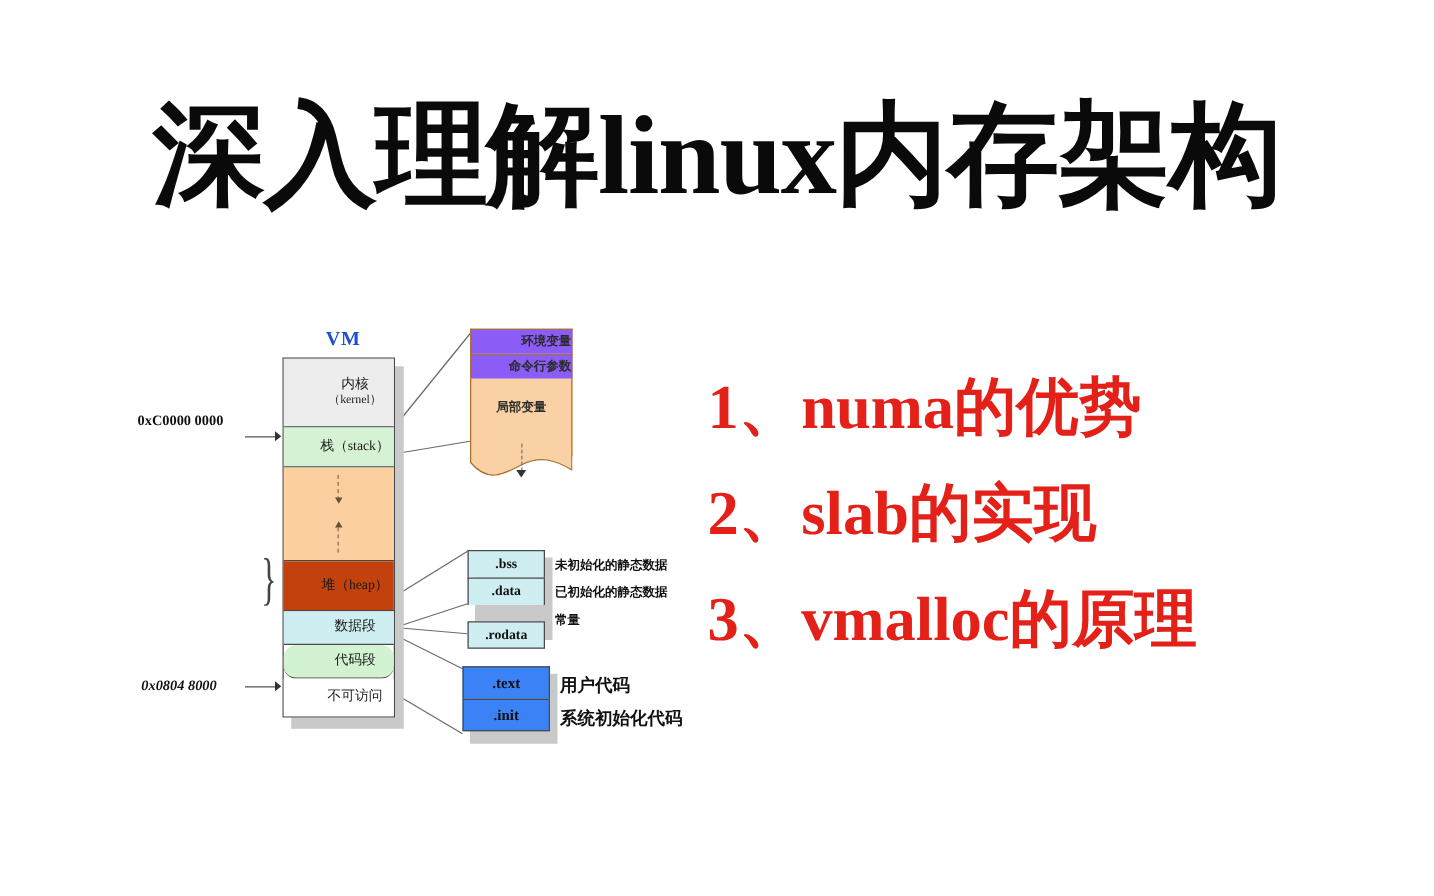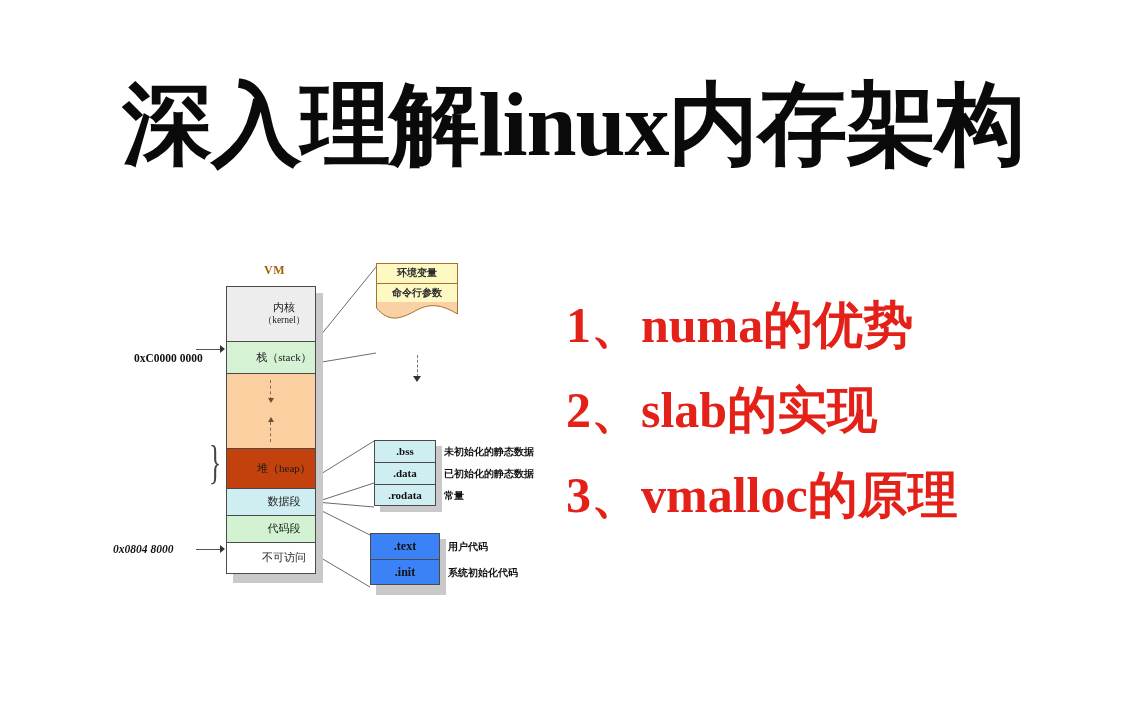--- a/index.html
+++ b/index.html
@@ -62,22 +62,22 @@
     font-family: "Liberation Serif", "DejaVu Serif", serif;
   }
 
   .vm-label {
     position: absolute;
     left: 222px;
     top: 8px;
     width: 105px;
     text-align: center;
     font-weight: bold;
-    font-size: 12px;
-    color: #a16207;
+    font-size: 16px;
+    color: #1d4ed8;
     letter-spacing: 0.5px;
   }
 
   
   .vm-shadow {
     position: absolute;
     left: 233px;
     top: 38px;
     width: 90px;
     height: 290px;
@@ -179,22 +179,22 @@
   .callout-stack {
     position: absolute;
     left: 376px;
     top: 8px;
     width: 82px;
   }
   .cs-row {
     box-sizing: border-box;
     border: 1px solid #a8712e;
     border-bottom: none;
-    background: #fef9c3;
-    text-align: center;
+    background: #8b5cf6;
+    text-align: right;
     font-size: 10px;
     font-weight: bold;
     color: #2b2b2b;
     padding: 2px 0 3px;
   }
   .cs-body {
     box-sizing: border-box;
     border-left: 1px solid #a8712e;
     border-right: 1px solid #a8712e;
     background: #fad1a4;
@@ -246,21 +246,21 @@
     border: 1px solid #4a4a4a;
     border-bottom: none;
     background: #cfeef2;
     height: 22px;
     line-height: 20px;
     text-align: center;
     font-size: 11px;
     font-weight: bold;
     color: #111;
   }
-  .cd-row:last-child { border-bottom: 1px solid #4a4a4a; }
+  .cd-row:last-child { border-bottom: 1px solid #4a4a4a; margin-top: 13px; }
   .cd-desc {
     position: absolute;
     left: 444px;
     font-size: 10px;
     font-weight: bold;
     color: #111;
     white-space: nowrap;
   }
 
   
@@ -288,21 +288,21 @@
     line-height: 24px;
     text-align: center;
     font-size: 12px;
     font-weight: bold;
     color: #111;
   }
   .cc-row:last-child { border-bottom: 1px solid #4a4a4a; }
   .cc-desc {
     position: absolute;
     left: 448px;
-    font-size: 10px;
+    font-size: 14px;
     font-weight: bold;
     color: #111;
     white-space: nowrap;
   }
 
   
   .connectors {
     position: absolute;
     left: 0; top: 0;
     width: 566px; height: 370px;
@@ -361,42 +361,43 @@
       </div>
 
       <div class="vm-seg" style="height:40px;background:#c2410c;">
         <span>堆（heap）</span>
       </div>
 
       <div class="vm-seg" style="height:27px;background:#cfeef2;">
         <span>数据段</span>
       </div>
 
-      <div class="vm-seg" style="height:27px;background:#d2f2d2;">
+      <div class="vm-seg" style="height:27px;background:#d2f2d2;border-radius:10px;">
         <span>代码段</span>
       </div>
 
       <div class="vm-seg" style="height:30px;background:#ffffff;">
         <span>不可访问</span>
       </div>
     </div>
 
-    <div class="addr" style="left:110px;top:97px;margin-left:24px;">0xC0000 0000</div>
+    <div class="addr" style="left:110px;top:76px;">0xC0000 0000</div>
     <div class="leader" style="left:196px;top:94px;width:26px;"></div>
     <div class="leader-head" style="left:220px;top:90px;"></div>
 
     <div class="addr" style="left:113px;top:288px;font-style:italic;">0x0804 8000</div>
     <div class="leader" style="left:196px;top:294px;width:26px;"></div>
     <div class="leader-head" style="left:220px;top:290px;"></div>
 
     <div class="brace">}</div>
 
     <div class="callout-stack">
       <div class="cs-row">环境变量</div>
       <div class="cs-row">命令行参数</div>
+      <div class="cs-body">局部变量</div>
       <svg class="cs-wave" width="82" height="18" viewBox="0 0 82 18">
         <path d="M0.5,0 L0.5,6 C14,22 26,16 41,8 C56,0 68,4 81.5,12 L81.5,0" fill="#fad1a4" stroke="#a8712e" stroke-width="1"></path>
       </svg>
     </div>
     <div class="cs-arrow-line"></div>
     <div class="cs-arrow-head"></div>
 
     <div class="cd-shadow"></div>
     <div class="callout-data">
       <div class="cd-row">.bss</div>

